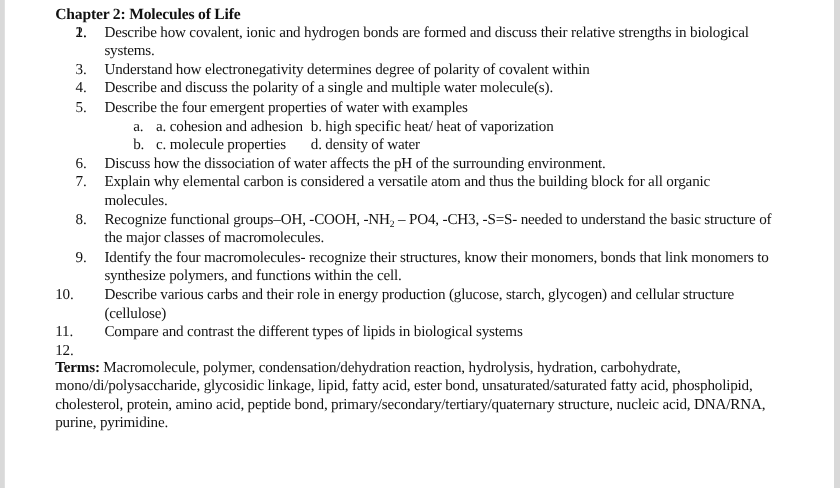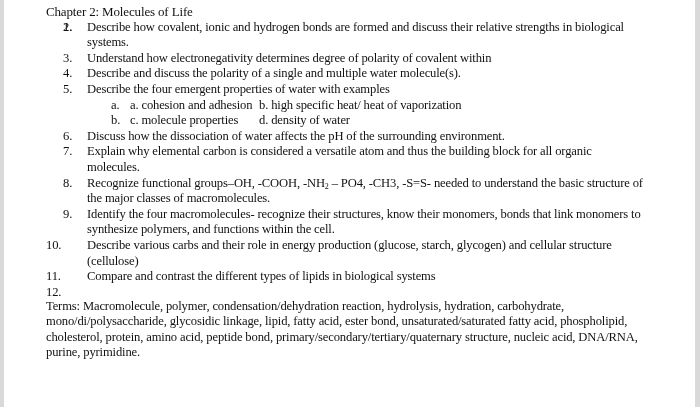--- a/index.html
+++ b/index.html
@@ -10,32 +10,32 @@
       color: #111;
       position: relative;
     }
     .frame-left { position: absolute; left: 0; top: 0; width: 4px; height: 407px; background: #d9d9d9; }
     .frame-right { position: absolute; right: 0; top: 0; width: 5px; height: 407px; background: #d9d9d9; }
     .page {
       position: absolute; left: 46px; top: 4px; width: 600px;
       font-size: 12.6px; line-height: 15.6px;
       letter-spacing: -0.15px;
     }
-    .title { font-weight: normal; font-size: 13px; margin: 0 0 0 0; }
+    .title { font-weight: bold; font-size: 13px; margin: 0 0 0 0; }
     ol.objectives { margin: 0; padding: 0; list-style: none; }
     ol.objectives > li { position: relative; padding-left: 41px; }
     ol.objectives > li .num { position: absolute; left: 17px; top: 0; }
     ol.objectives > li.two-digit .num { left: 0; }
     .sub { margin: 0; padding: 0; list-style: none; }
     .sub li { position: relative; padding-left: 43px; height: 15.6px; }
     .sub li .sub-letter { position: absolute; left: 24px; }
     .sub li .colA { position: absolute; left: 43px; width: 140px; }
     .sub li .colB { position: absolute; left: 172px; }
     .terms { margin-top: 14px; padding-left: 0; }
-    .terms b { font-weight: normal; }
+    .terms b { font-weight: bold; }
     sub { font-size: 8px; vertical-align: -2px; line-height: 0; }
   </style>
 </head>
 <body>
 
 <div class="frame-left"></div>
 <div class="frame-right"></div>
 
 <div class="page">
   <div class="title">Chapter 2: Molecules of Life</div>

